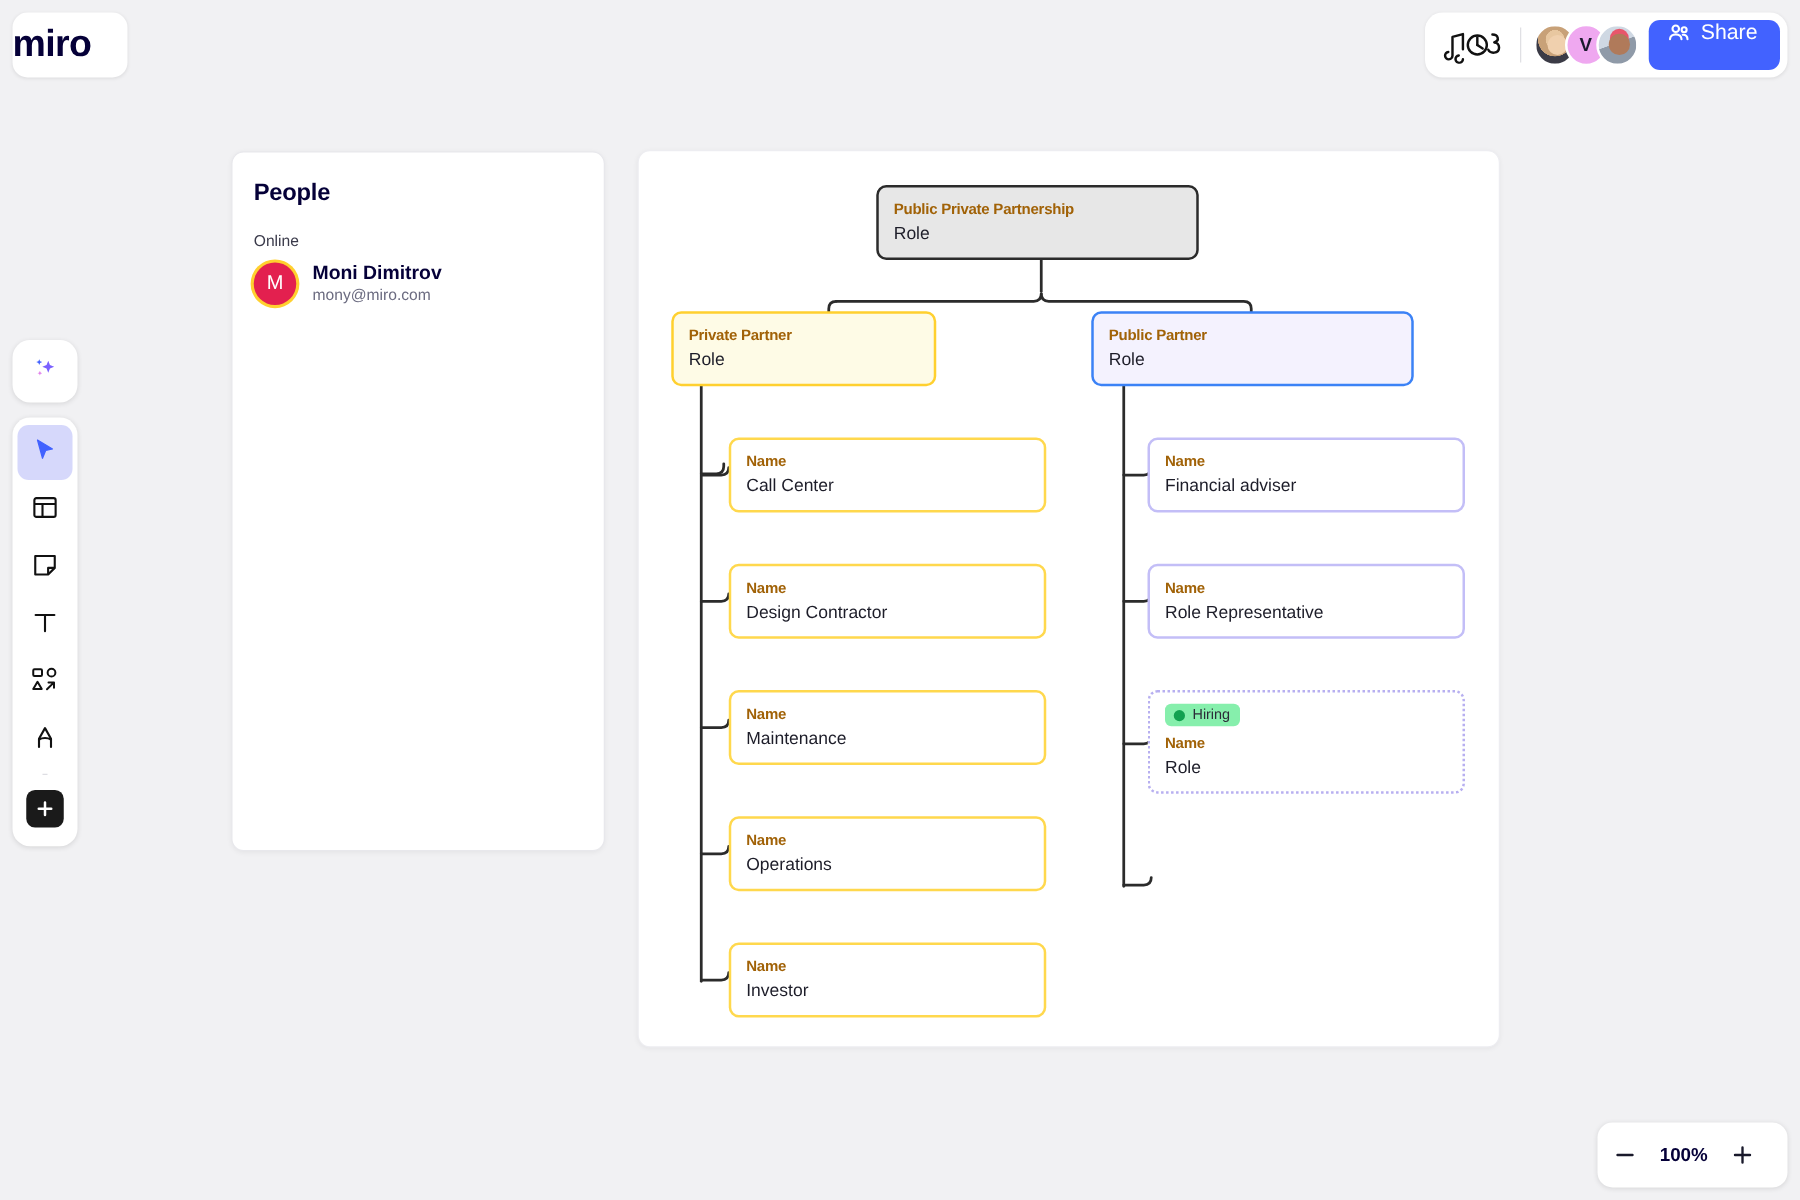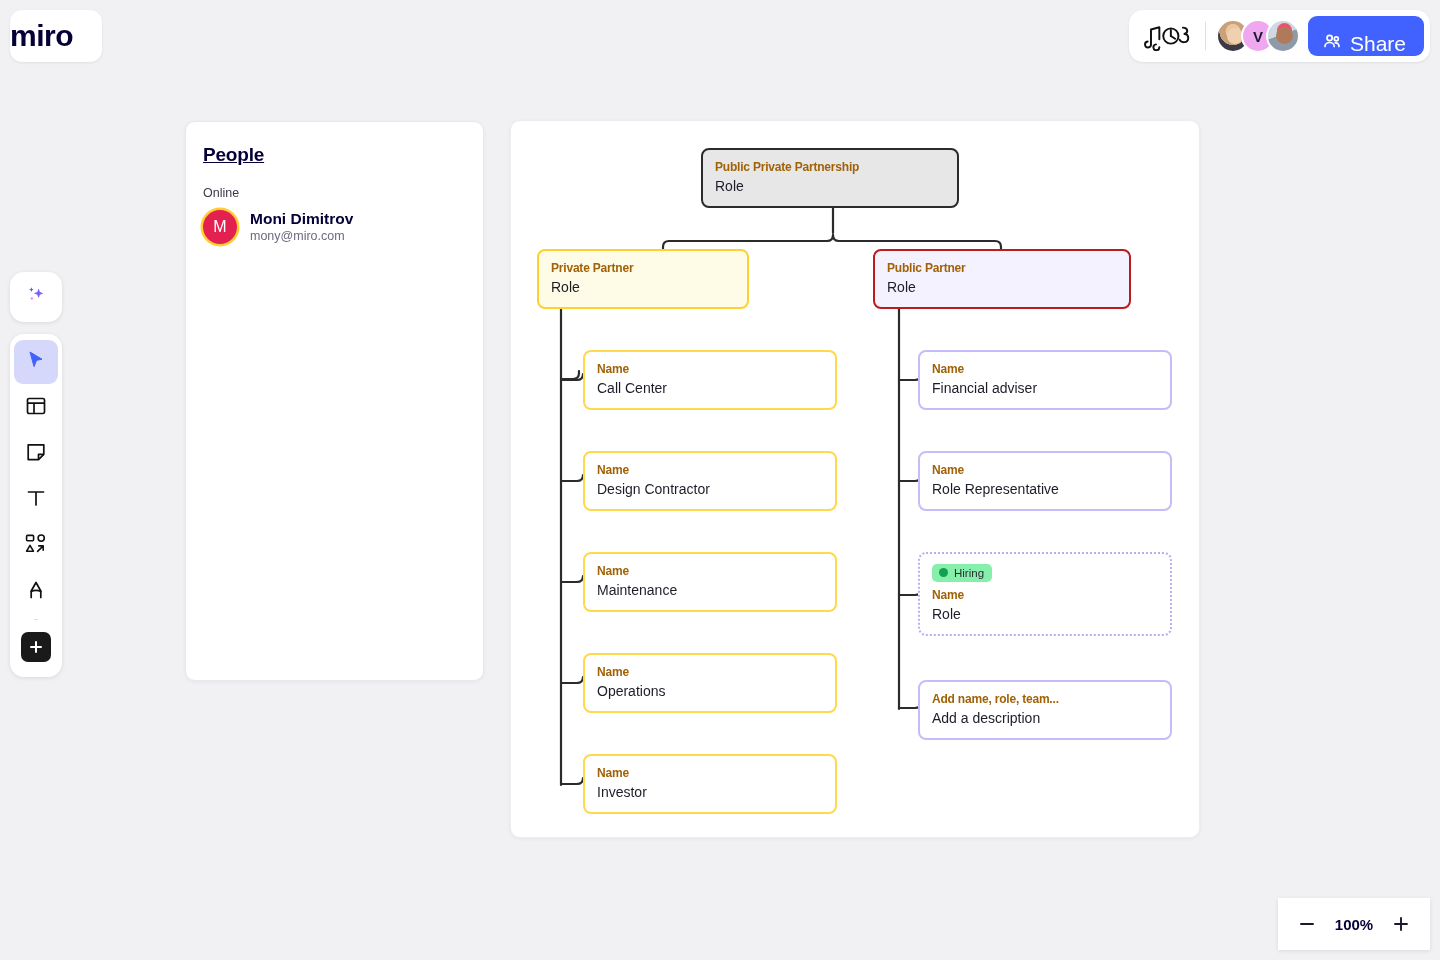--- a/index.html
+++ b/index.html
@@ -43,25 +43,25 @@
     font-size: 15px; font-weight: 600; color: #1a1a2e;
   }
   .avatar:first-child { margin-left: 0; }
   .av-photo1 { background: radial-gradient(circle at 50% 35%, #e8c7a0 0 30%, #c8a178 31% 55%, #3b3b46 56% 100%); }
   .av-photo1::after { content:""; position:absolute; left:9px; top:7px; width:16px; height:16px; border-radius:50%; background:#f0d0ae; }
   .av-purple { background: #efa8f0; }
   .av-photo2 { background: linear-gradient(160deg, #cfd8e3 0 45%, #8f9aa8 46% 100%); }
   .av-photo2::after { content:""; position:absolute; left:8px; top:6px; width:17px; height:17px; border-radius:50%; background:#b07a5a; box-shadow: 0 -5px 0 -1px #e8566b; }
 
   .share-btn {
-    display: flex; align-items: flex-end; gap: 8px;
+    display: flex; align-items: flex-start; gap: 8px;
     height: 40px; padding: 0 18px 0 14px;
     background: #4262ff; color: #fff;
     border: none; border-radius: 9px;
-    font-size: 21px; font-family: "Liberation Sans", sans-serif;
+    font-size: 17px; font-family: "Liberation Sans", sans-serif;
     cursor: pointer; margin-left: 8px;
   }
 
   
   .tool-card {
     position: absolute; left: 10px;
     width: 52px; background: #fff; border-radius: 14px;
     box-shadow: 0 1px 4px rgba(0,0,0,.10);
     display: flex; flex-direction: column; align-items: center;
   }
@@ -81,21 +81,21 @@
 
   
   .people-panel {
     position: absolute; left: 185px; top: 121px;
     width: 299px; height: 560px;
     background: #fff; border-radius: 10px;
     border: 1px solid #e8e8ec;
     box-shadow: 0 1px 4px rgba(0,0,0,.05);
     padding: 22px 17px;
   }
-  .people-title { font-size: 19px; font-weight: 700; color: #050038; letter-spacing: -0.2px; text-decoration: underline; }
+  .people-title { font-size: 19px; font-weight: 700; color: #050038; letter-spacing: -0.2px; }
   .search-box {
     margin-top: 22px; height: 40px; background: #f4f4f7;
     border-radius: 7px; display: flex; align-items: center; gap: 10px;
     padding: 0 14px;
   }
   .search-input {
     flex: 1; border: none; background: transparent; outline: none;
     font-size: 15px; color: #050038; font-family: "Liberation Sans", sans-serif;
   }
   .search-input::placeholder { color: #7b7b93; }
@@ -127,38 +127,38 @@
   .node {
     position: absolute; border-radius: 8px; padding: 9px 12px 10px;
     background: #fff;
   }
   .node-title { font-size: 12px; font-weight: 700; color: #a16207; letter-spacing: -0.2px; line-height: 1.35; }
   .node-sub   { font-size: 14px; color: #1d1d29; line-height: 1.45; margin-top: 1px; }
 
   .n-root   { background: #e7e7e7; border: 2px solid #2b2b2b; }
   .n-yellow-parent { background: #fefbe6; border: 2px solid #ffd02f; }
   .n-yellow  { background: #fff; border: 2px solid #ffd84d; }
-  .n-purple-parent { background: #f4f2fe; border: 2px solid #b91c1c; }
+  .n-purple-parent { background: #f4f2fe; border: 2px solid #3b82f6; }
   .n-purple  { background: #fff; border: 2px solid #c3bef7; }
   .n-dotted  { background: #fff; border: 2px dotted #b7aff0; }
 
   .badge {
     display: inline-flex; align-items: center; gap: 6px;
     background: #86efac; border-radius: 5px;
     padding: 3px 8px 3px 7px; margin-bottom: 5px;
   }
   .badge-dot { width: 9px; height: 9px; border-radius: 50%; background: #12a150; flex: none; }
   .badge-text { font-size: 11.5px; color: #2b2b38; }
 
   
   .zoom-card {
     position: absolute; right: 10px; bottom: 10px;
     height: 52px; min-width: 152px;
-    background: #fff; border-radius: 0;
-    display: flex; align-items: center; justify-content: center; gap: 6px;
+    background: #fff; border-radius: 12px;
+    display: flex; align-items: center; justify-content: flex-start; gap: 6px;
     padding: 0 4px; box-shadow: 0 1px 4px rgba(0,0,0,.10);
   }
   .zoom-btn {
     width: 36px; height: 36px; border: none; background: transparent;
     cursor: pointer; display: flex; align-items: center; justify-content: center;
   }
   .zoom-value { font-size: 15px; font-weight: 700; color: #050038; min-width: 46px; text-align: center; }
 </style>
 </head>
 <body>
@@ -360,24 +360,20 @@
         <div class="node-sub">Role Representative</div>
       </div>
       <div class="node n-dotted" style="left:407px; top:431px; width:254px;">
         <div class="badge">
           <span class="badge-dot"></span>
           <span class="badge-text">Hiring</span>
         </div>
         <div class="node-title">Name</div>
         <div class="node-sub">Role</div>
       </div>
-      <div class="node n-purple" style="left:407px; top:559px; width:254px;">
-        <div class="node-title">Add name, role, team...</div>
-        <div class="node-sub">Add a description</div>
-      </div>
 
     </div>
   </div>
 
   <div class="zoom-card">
     <button class="zoom-btn">
       <svg width="20" height="20" viewBox="0 0 20 20" fill="none" stroke="#19192b" stroke-width="1.9" stroke-linecap="round">
           <path d="M4 10h12"></path>
         </svg>
     </button>

